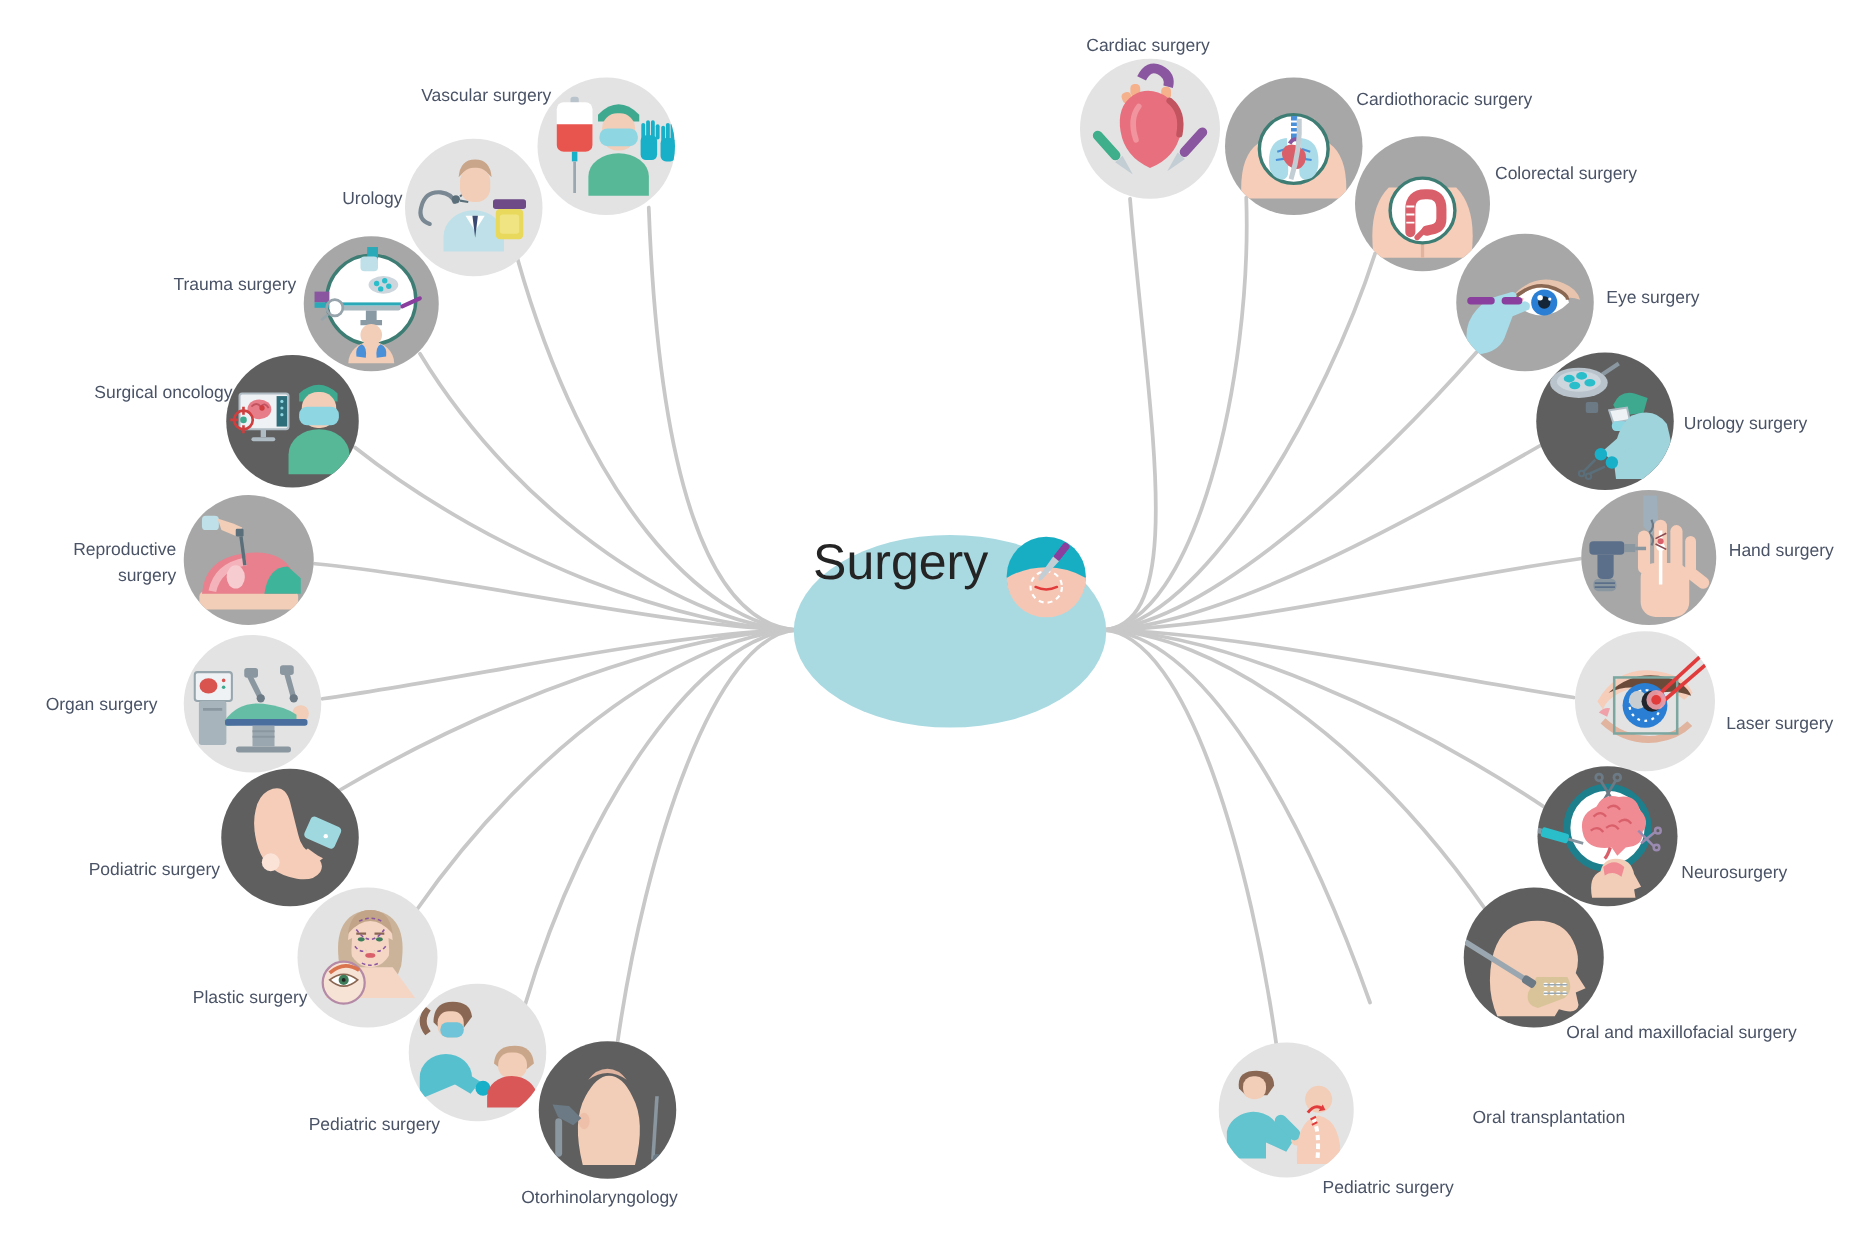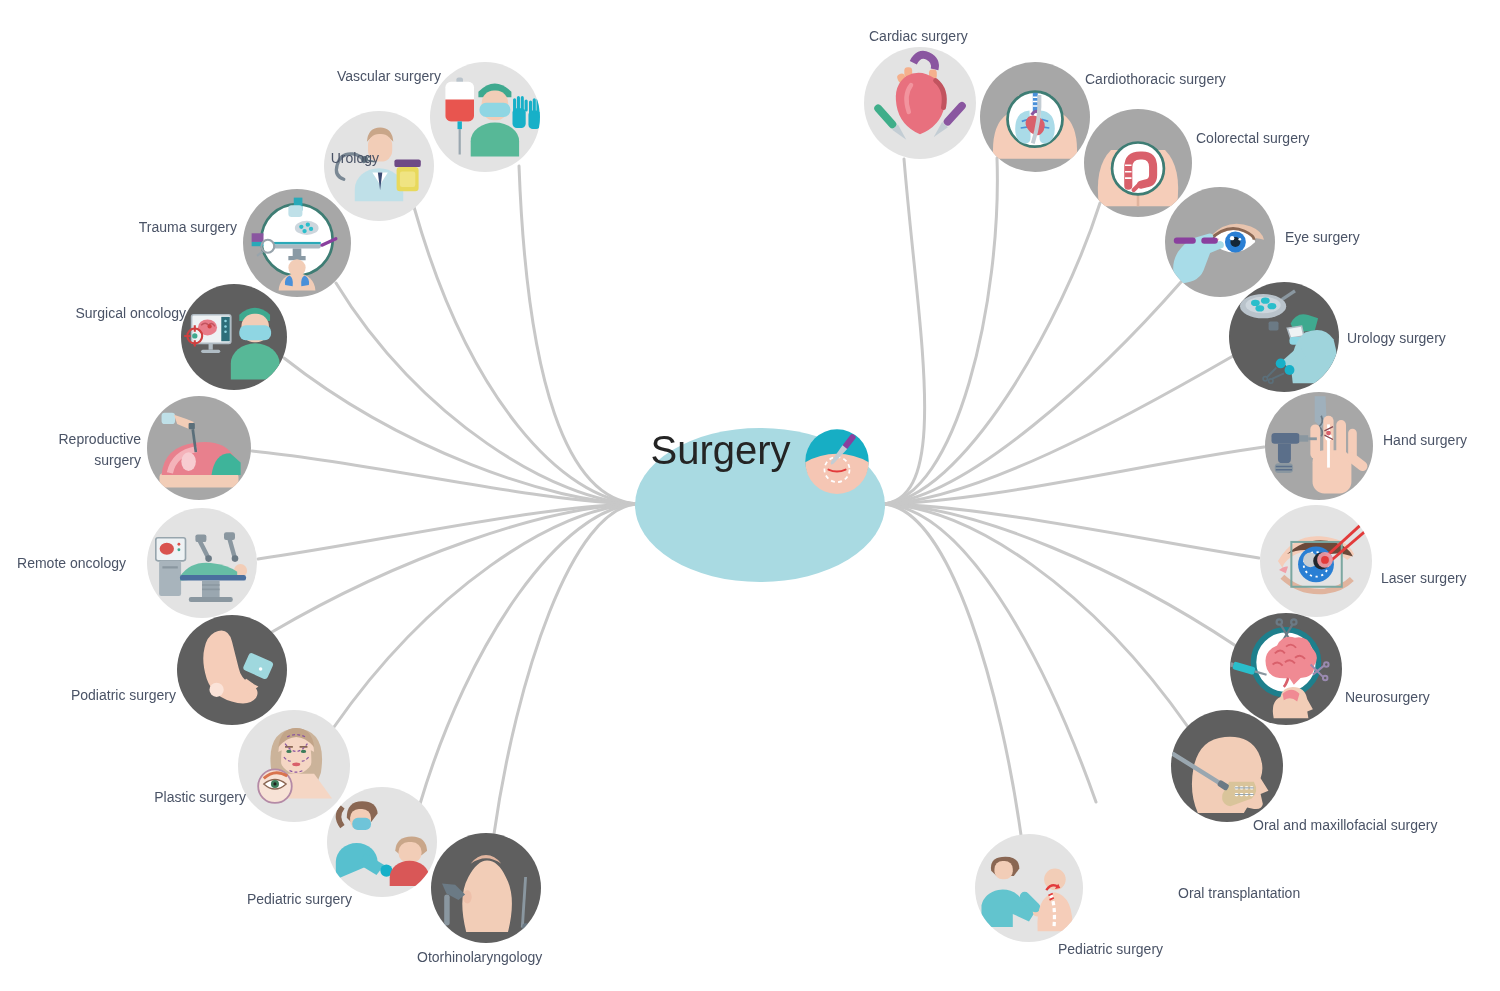--- a/index.html
+++ b/index.html
@@ -452,25 +452,25 @@
       <circle cx="74" cy="42" r="10" fill="#f2cdb7"></circle>
       <path d="M58 90 q-2 -32 16 -36 q18 4 16 36 z" fill="#f5cdb9"></path>
       <path d="M70 56 q5 10 3 32" stroke="#fff" stroke-width="3" fill="none" stroke-dasharray="4 2.5"></path>
       <path d="M66 52 q5 -7 11 -3" stroke="#e23b3b" stroke-width="2.2" fill="none"></path>
       <path d="M77 46 l2 4 -5 1 z" fill="#e23b3b"></path>
       <path d="M68 57 l4 -2 M69 61 l4 -2" stroke="#e23b3b" stroke-width="1.6"></path>
     </svg>
   </div>
 
   <div class="label" style="right:1059px;top:66px">Vascular surgery</div>
-  <div class="label" style="right:1121px;top:148px">Urology</div>
+  <div class="label" style="right:1178px;top:148px">Urology</div>
   <div class="label" style="right:1263px;top:217px">Trauma surgery</div>
   <div class="label" style="right:1314px;top:303px">Surgical oncology</div>
   <div class="label wrap" style="right:1359px;top:429px">Reproductive surgery</div>
-  <div class="label" style="right:1374px;top:553px">Remote oncology</div>
+  <div class="label" style="right:1374px;top:553px">Organ surgery</div>
   <div class="label" style="right:1324px;top:685px">Podiatric surgery</div>
   <div class="label" style="right:1254px;top:787px">Plastic surgery</div>
   <div class="label" style="right:1148px;top:889px">Pediatric surgery</div>
   <div class="label" style="left:417px;top:947px">Otorhinolaryngology</div>
 
   <div class="label" style="left:869px;top:26px">Cardiac surgery</div>
   <div class="label" style="left:1085px;top:69px">Cardiothoracic surgery</div>
   <div class="label" style="left:1196px;top:128px">Colorectal surgery</div>
   <div class="label" style="left:1285px;top:227px">Eye surgery</div>
   <div class="label" style="left:1347px;top:328px">Urology surgery</div>

